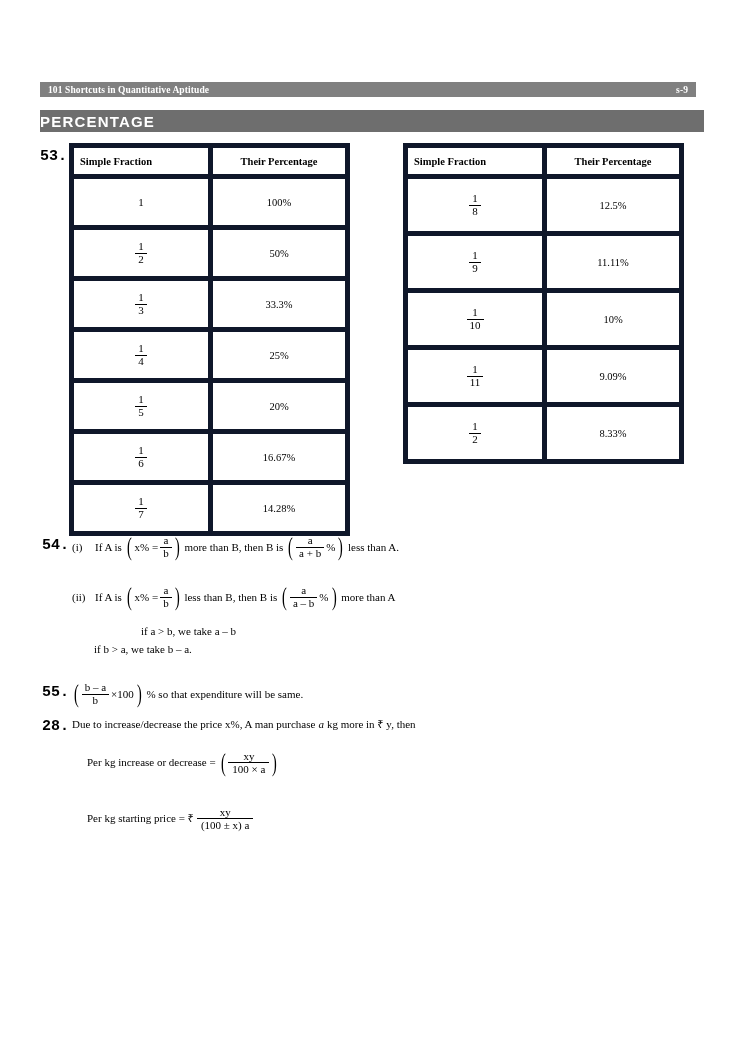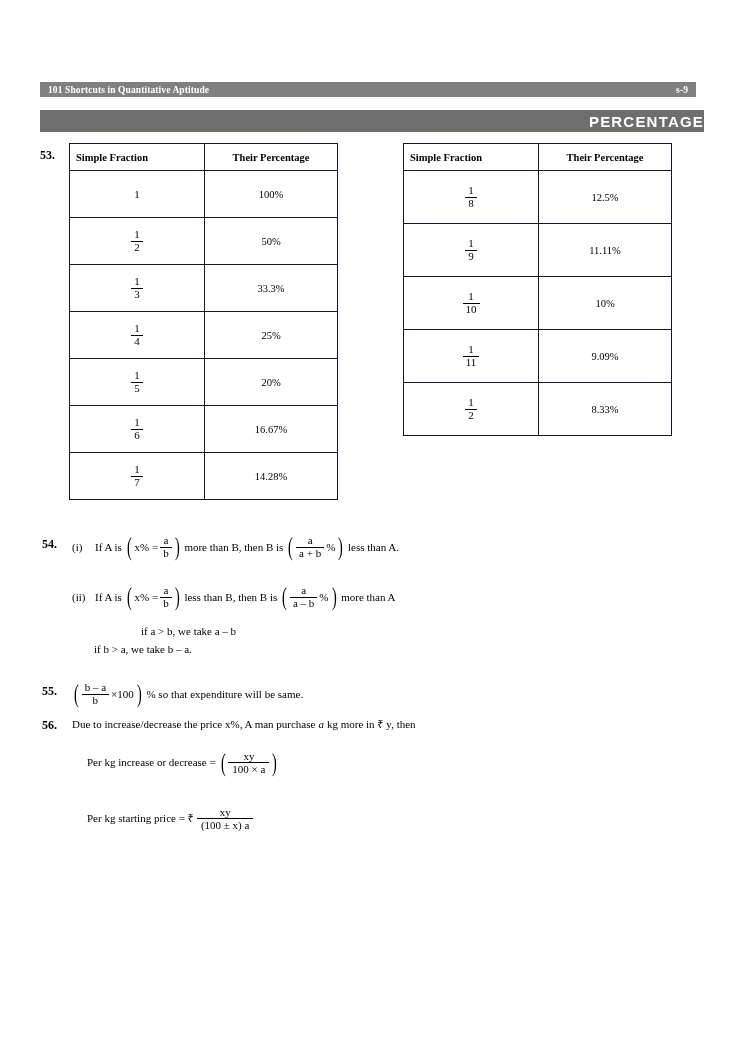--- a/index.html
+++ b/index.html
@@ -40,43 +40,43 @@
   .title-bar {
     position: absolute;
     left: 40px;
     top: 110px;
     width: 664px;
     height: 22px;
     background: #6e6e6e;
     color: #ffffff;
     display: flex;
     align-items: center;
-    justify-content: flex-end;
+    justify-content: flex-start;
     font-family: "Liberation Sans", sans-serif;
     font-weight: bold;
     font-size: 15px;
     letter-spacing: 1.2px;
   }
 
   
   .item-num {
     position: absolute;
-    font-size: 12px;
-    font-family: Liberation Serif, serif;
+    font-size: 15px;
+    font-family: Liberation Mono, monospace;
     font-weight: bold;
   }
 
   
   table.frac-table {
     position: absolute;
     border-collapse: collapse;
     font-family: "Liberation Serif", serif;
   }
   table.frac-table td, table.frac-table th {
-    border: 1px solid #0f172a;
+    border: 5px solid #0f172a;
     text-align: center;
     vertical-align: middle;
     font-size: 10.5px;
     padding: 0;
   }
   table.frac-table th {
     font-weight: bold;
     font-size: 10.5px;
     height: 26px;
   }
@@ -318,21 +318,21 @@
           <span class="den">b</span>
         </span>
         <span>×100</span>
       </span>
       <span class="pr">)</span>
     </span>
     <span>% so that expenditure will be same.</span>
   </div>
 </div>
 
-<div class="item-num" style="left:42px; top:718px;">56.</div>
+<div class="item-num" style="left:42px; top:718px;">28.</div>
 <div class="body-text" style="left:72px; top:717px;">
   <div class="inline-row">
     <span>Due to increase/decrease the price x%, A man purchase</span>
     <span class="ital">a</span>
     <span>kg more in ₹ y, then</span>
   </div>
 </div>
 
 <div class="body-text" style="left:87px; top:750px;">
   <div class="inline-row">

